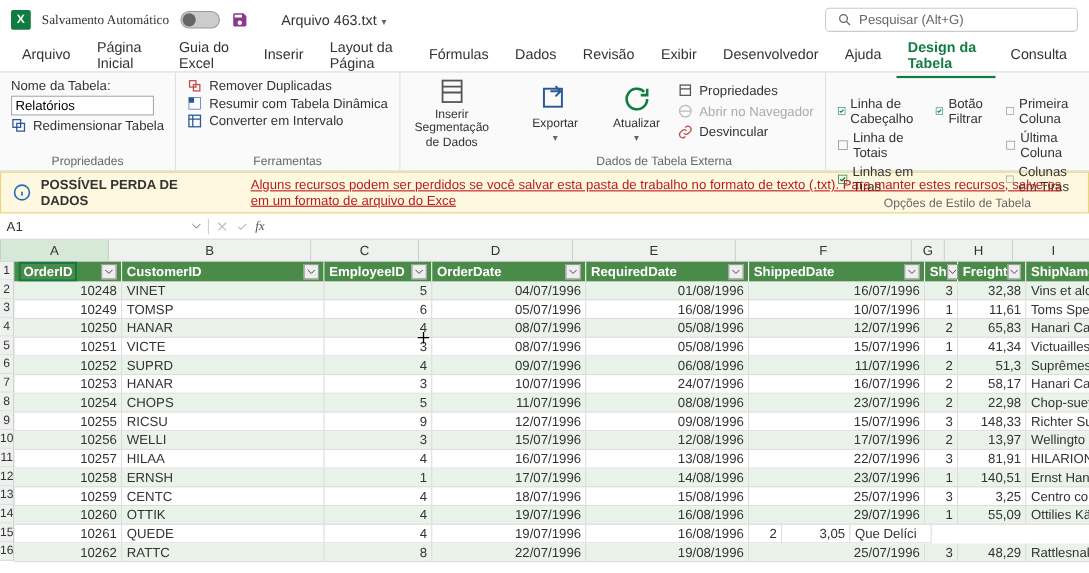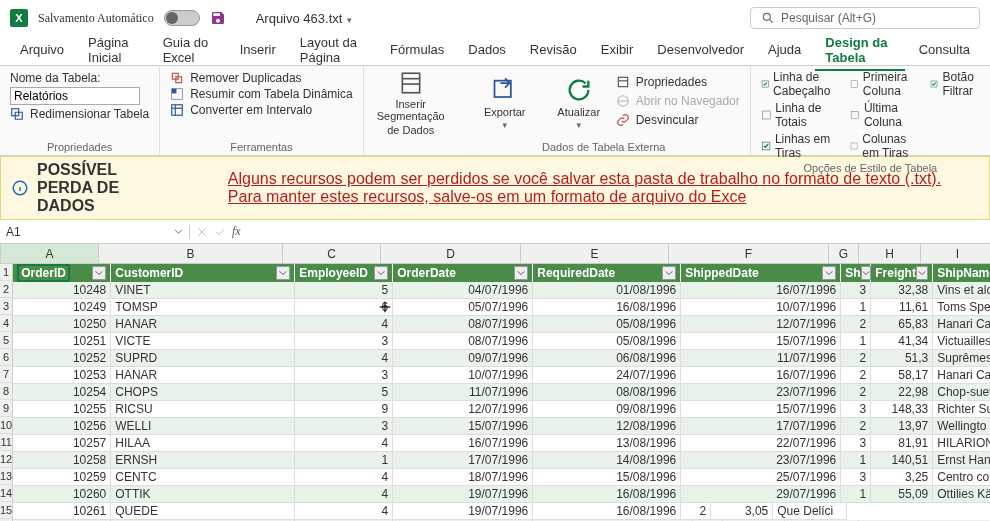--- a/index.html
+++ b/index.html
@@ -27,25 +27,25 @@
 .ribbon-group { border-right: 1px solid #e0e0e0; padding: 4px 10px 2px 10px; display: flex; flex-direction: column; justify-content: space-between; }
 .ribbon-group-label { font-size: 11px; color: #666; text-align: center; padding-top: 2px; }
 .ribbon-row { display: flex; align-items: center; gap: 6px; font-size: 12px; color: #333; padding: 1px 0; }
 .ribbon-row input[type=text] { width: 130px; font-size: 12px; padding: 1px 3px; border: 1px solid #aaa; }
 .big-btn { display: flex; flex-direction: column; align-items: center; justify-content: center; width: 74px; height: 66px; font-size: 11px; text-align: center; gap: 2px; color: #333; }
 .big-btn svg { width: 28px; height: 28px; }
 .big-btn .sub { font-size: 9px; color: #666; }
 .check { display: flex; align-items: center; gap: 4px; font-size: 12px; color: #333; }
 .check svg { width: 14px; height: 14px; }
 .col { display: flex; flex-direction: column; gap: 3px; }
-.cols { display: flex; gap: 14px; }
+.cols { display: flex; gap: 14px; margin-top: 17px; }
 .disabled { color: #aaa; }
 
 
-.warnbar { background: #fff8e1; border: 1px solid #e6d77a; display: flex; align-items: center; padding: 4px 10px; font-size: 16px; gap: 8px; }
+.warnbar { background: #fff8e1; border: 1px solid #e6d77a; display: flex; align-items: center; padding: 4px 10px; font-size: 12px; gap: 8px; }
 .warnbar svg { width: 18px; height: 18px; flex-shrink: 0; }
 .warnbar .bold { font-weight: 600; }
 .warnbar .link { text-decoration: underline; color: #b91c1c; margin-left: 44px; }
 
 
 .formulabar { display: flex; align-items: center; height: 24px; border-bottom: 1px solid #d0d0d0; }
 .namebox { width: 190px; border-right: 1px solid #d0d0d0; padding: 0 6px; display: flex; align-items: center; justify-content: space-between; font-size: 12px; }
 .namebox svg { width: 9px; height: 9px; color: #666; }
 .fxarea { display: flex; align-items: center; gap: 6px; padding: 0 6px; color: #888; font-size: 12px; }
 .fxarea svg { width: 12px; height: 12px; }
@@ -244,45 +244,45 @@
         <div class="check">
             <svg viewBox="0 0 24 24" fill="none" stroke="#107c41" stroke-width="3">
               <rect x="3" y="3" width="18" height="18" stroke-width="1.5"></rect>
               <path d="M7 12l3 3 7-7"></path>
             </svg>
             <span>Linhas em Tiras</span>
           </div>
       </div>
       <div class="col">
         <div class="check">
-            <svg viewBox="0 0 24 24" fill="none" stroke="#888" stroke-width="1.5">
-              <rect x="3" y="3" width="18" height="18"></rect>
-            </svg>
-            <span>Primeira Coluna</span>
-          </div>
-        <div class="check">
-            <svg viewBox="0 0 24 24" fill="none" stroke="#888" stroke-width="1.5">
-              <rect x="3" y="3" width="18" height="18"></rect>
-            </svg>
-            <span>Última Coluna</span>
-          </div>
-        <div class="check">
-            <svg viewBox="0 0 24 24" fill="none" stroke="#888" stroke-width="1.5">
-              <rect x="3" y="3" width="18" height="18"></rect>
-            </svg>
-            <span>Colunas em Tiras</span>
-          </div>
-      </div>
-      <div class="col">
-        <div class="check">
             <svg viewBox="0 0 24 24" fill="none" stroke="#107c41" stroke-width="3">
               <rect x="3" y="3" width="18" height="18" stroke-width="1.5"></rect>
               <path d="M7 12l3 3 7-7"></path>
             </svg>
             <span>Botão Filtrar</span>
+          </div>
+      </div>
+      <div class="col">
+        <div class="check">
+            <svg viewBox="0 0 24 24" fill="none" stroke="#888" stroke-width="1.5">
+              <rect x="3" y="3" width="18" height="18"></rect>
+            </svg>
+            <span>Primeira Coluna</span>
+          </div>
+        <div class="check">
+            <svg viewBox="0 0 24 24" fill="none" stroke="#888" stroke-width="1.5">
+              <rect x="3" y="3" width="18" height="18"></rect>
+            </svg>
+            <span>Última Coluna</span>
+          </div>
+        <div class="check">
+            <svg viewBox="0 0 24 24" fill="none" stroke="#888" stroke-width="1.5">
+              <rect x="3" y="3" width="18" height="18"></rect>
+            </svg>
+            <span>Colunas em Tiras</span>
           </div>
       </div>
     </div>
     <div class="ribbon-group-label">Opções de Estilo de Tabela</div>
   </div>
 </div>
 
 <div class="warnbar">
   <svg viewBox="0 0 24 24" fill="none" stroke="#1e6fbf" stroke-width="2">
       <circle cx="12" cy="12" r="9"></circle>
@@ -567,20 +567,21 @@
         <div class="datacell cE r">16/08/1996</div>
         <div class="datacell cG r">2</div>
         <div class="datacell cH r">3,05</div>
         <div class="datacell cI">Que Delíci</div>
       </div>
       <div class="datarow band">
         <div class="datacell cA r">10262</div>
         <div class="datacell cB">RATTC</div>
         <div class="datacell cC r">8</div>
         <div class="datacell cD r">22/07/1996</div>
+        <div class="datacell cE r">19/08/1996</div>
         <div class="datacell cF r">25/07/1996</div>
         <div class="datacell cG r">3</div>
         <div class="datacell cH r">48,29</div>
         <div class="datacell cI">Rattlesnak</div>
       </div>
     </div>
 </div>
 
 <svg class="cursor-plus" style="left:378px; top:300px" viewBox="0 0 24 24" fill="none" stroke="#000" stroke-width="2">
     <line x1="12" y1="3" x2="12" y2="21"></line>

